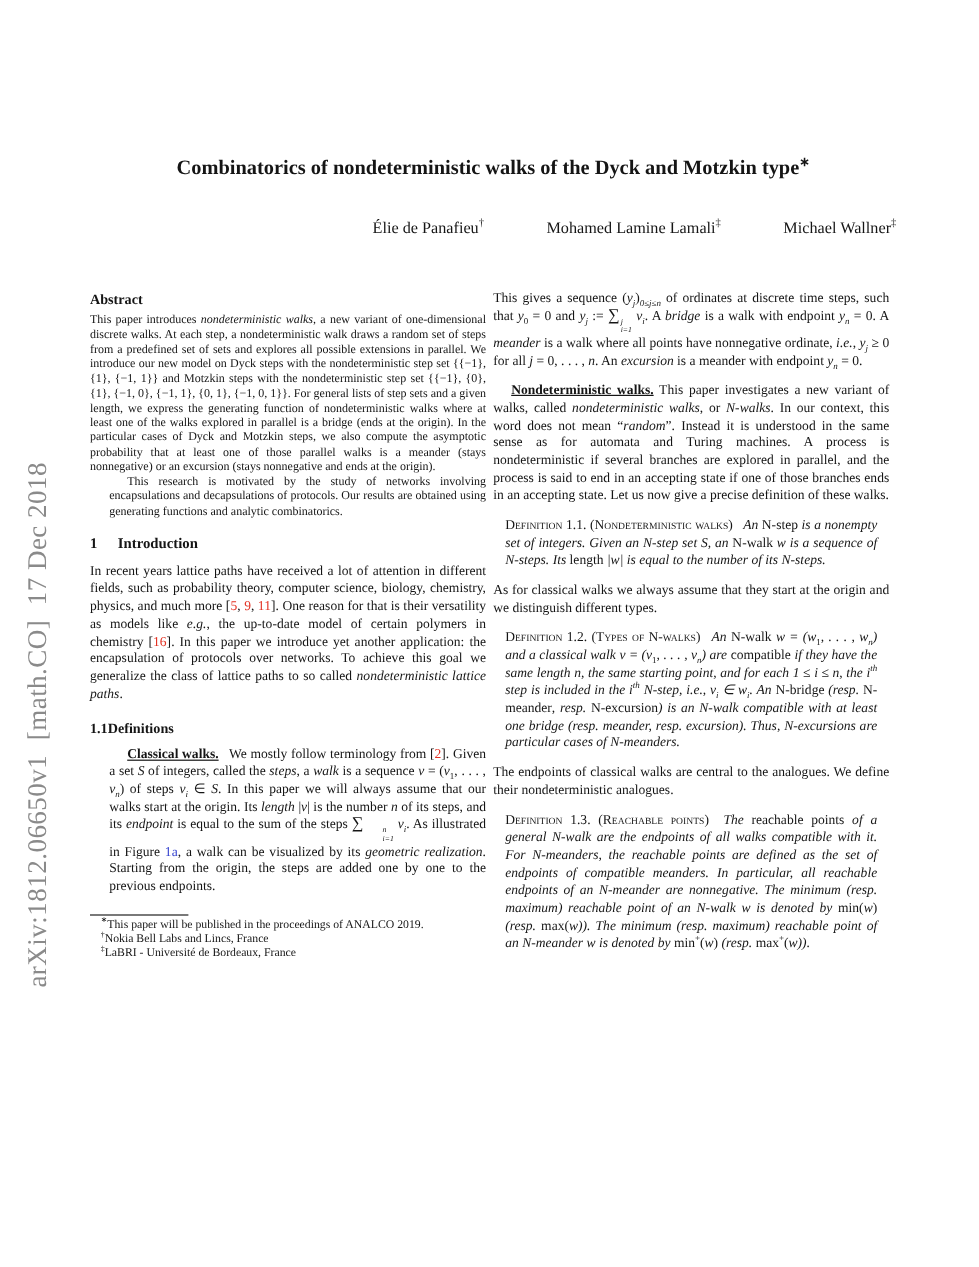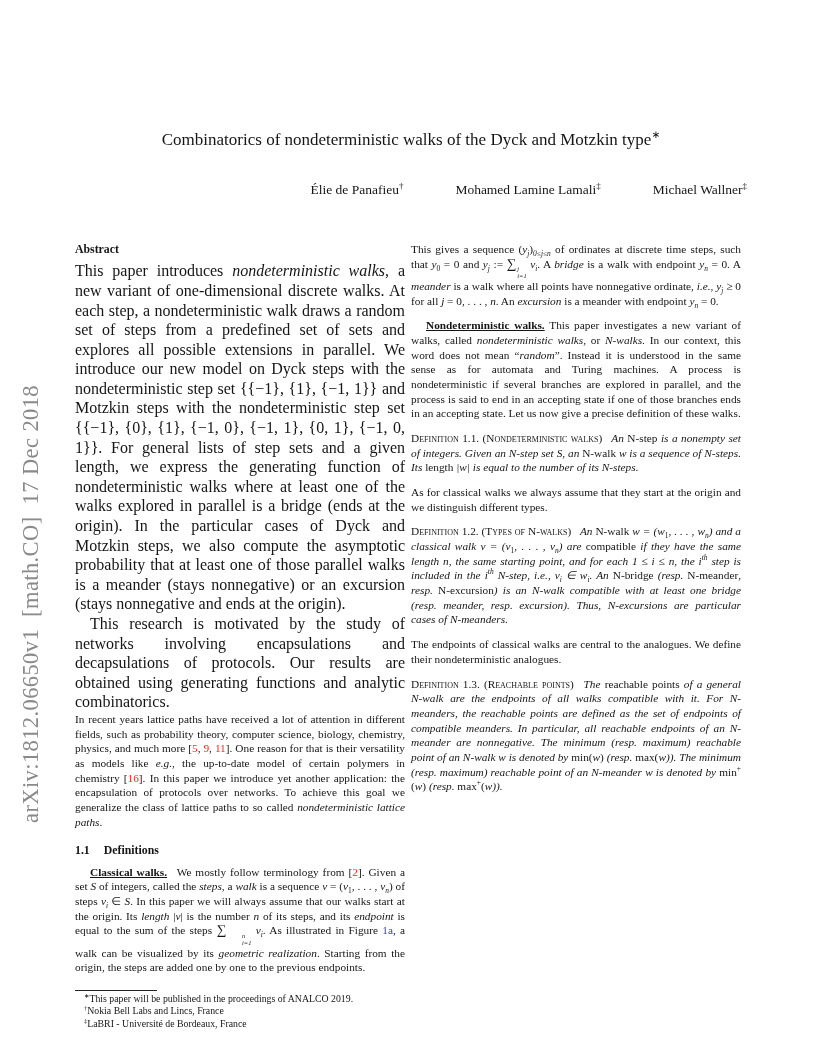--- a/index.html
+++ b/index.html
@@ -19,42 +19,42 @@
     transform-origin:0 0;
     white-space:pre;
     font-size:22.5px;
     letter-spacing:0.4px;
     color:var(--stamp,#8a8a8a);
     font-family:"Liberation Serif", serif;
   }
   .content{position:absolute;left:75px;top:130px;width:672px;}
   .title{
     margin:0;text-align:center;
-    font-size:17px;font-weight:normal;
+    font-size:17px;font-weight:bold;
   }
   .title .sup{font-size:62%;}
   .authors{
     display:flex;justify-content:flex-end;gap:52px;
     margin-top:32px;font-size:13.5px;
   }
   .cols{display:flex;gap:6px;margin-top:44px;}
   .col{width:330px;font-size:11.3px;line-height:1.3;text-align:justify;hyphens:none;}
   p{margin:0;}
-  .indent{text-indent:15px;}
+  .indent{text-indent:15px;margin-left:16px;}
   
   .abstract-head{font-weight:bold;font-size:11.8px;margin:0 0 4px 0;}
-  .abs{font-size:16px;line-height:1.225;}
+  .abs{font-size:10px;line-height:1.225;}
   .kw{margin-top:7px;}
   
   .sec{font-size:12.3px;font-weight:bold;margin:13px 0 7px 0;}
   .sec .num{margin-right:17px;}
   .subsec{font-size:11.8px;font-weight:bold;margin:14px 0 6px 0;}
-  .subsec .num{margin-right:14px;}
+  .subsec .num{}
   
-  .defn{margin:10px 0;}
+  .defn{margin:10px 10px;}
   .gap{margin:10px 0;}
   
   .footnotes{margin-top:15px;font-size:9.8px;line-height:1.26;}
   .fnrule{width:82px;border-top:1px solid #222;margin-bottom:2px;}
   .fn{text-indent:9px;}
   .fn.first{text-indent:9px;}
   
   .i{font-style:italic;}
   .b{font-weight:bold;text-decoration:underline;}
   .sc{font-variant:small-caps;}
@@ -87,20 +87,21 @@
         <span class="author">Michael Wallner<span class="sup">‡</span></span>
       </div>
 
     <div class="cols">
 
       <div class="col">
         <div class="abstract-head">Abstract</div>
         <p class="abs">This paper introduces <span class="i">nondeterministic walks</span>, a new variant of one-dimensional discrete walks.  At each step, a nondeterministic walk draws a random set of steps from a predefined set of sets and explores all possible extensions in parallel.  We introduce our new model on Dyck steps with the nondeterministic step set {{−1}, {1}, {−1, 1}} and Motzkin steps with the nondeterministic step set {{−1}, {0}, {1}, {−1, 0}, {−1, 1}, {0, 1}, {−1, 0, 1}}.  For general lists of step sets and a given length, we express the generating function of nondeterministic walks where at least one of the walks explored in parallel is a bridge (ends at the origin).  In the particular cases of Dyck and Motzkin steps, we also compute the asymptotic probability that at least one of those parallel walks is a meander (stays nonnegative) or an excursion (stays nonnegative and ends at the origin).</p>
         <p class="abs indent">This research is motivated by the study of networks involving encapsulations and decapsulations of protocols. Our results are obtained using generating functions and analytic combinatorics.</p>
 
+        <h2 class="sec"><span class="num">1</span><span>Introduction</span></h2>
         <p>In recent years lattice paths have received a lot of attention in different fields, such as probability theory, computer science, biology, chemistry, physics, and much more [<span class="red">5</span>, <span class="red">9</span>, <span class="red">11</span>].  One reason for that is their versatility as models like <span class="i">e.g.</span>, the up-to-date model of certain polymers in chemistry [<span class="red">16</span>].  In this paper we introduce yet another application: the encapsulation of protocols over networks.  To achieve this goal we generalize the class of lattice paths to so called <span class="i">nondeterministic lattice paths</span>.</p>
 
         <h3 class="subsec"><span class="num">1.1</span><span>Definitions</span></h3>
         <p class="indent"><span class="b">Classical walks.</span>  We mostly follow terminology from [<span class="red">2</span>].  Given a set <span class="i">S</span> of integers, called the <span class="i">steps</span>, a <span class="i">walk</span> is a sequence <span class="i">v</span> = (<span class="i">v</span><span class="sub">1</span>, . . . , <span class="i">v</span><span class="sub i">n</span>) of steps <span class="i">v</span><span class="sub i">i</span> ∈ <span class="i">S</span>.  In this paper we will always assume that our walks start at the origin.  Its <span class="i">length</span> |<span class="i">v</span>| is the number <span class="i">n</span> of its steps, and its <span class="i">endpoint</span> is equal to the sum of the steps <span class="bigop">∑</span><span class="lims">
               <span>n</span>
               <span>i=1</span>
             </span> <span class="i">v</span><span class="sub i">i</span>.  As illustrated in Figure <span class="blue">1a</span>, a walk can be visualized by its <span class="i">geometric realization</span>.  Starting from the origin, the steps are added one by one to the previous endpoints.</p>
 
         <div class="footnotes">
           <div class="fnrule"></div>

